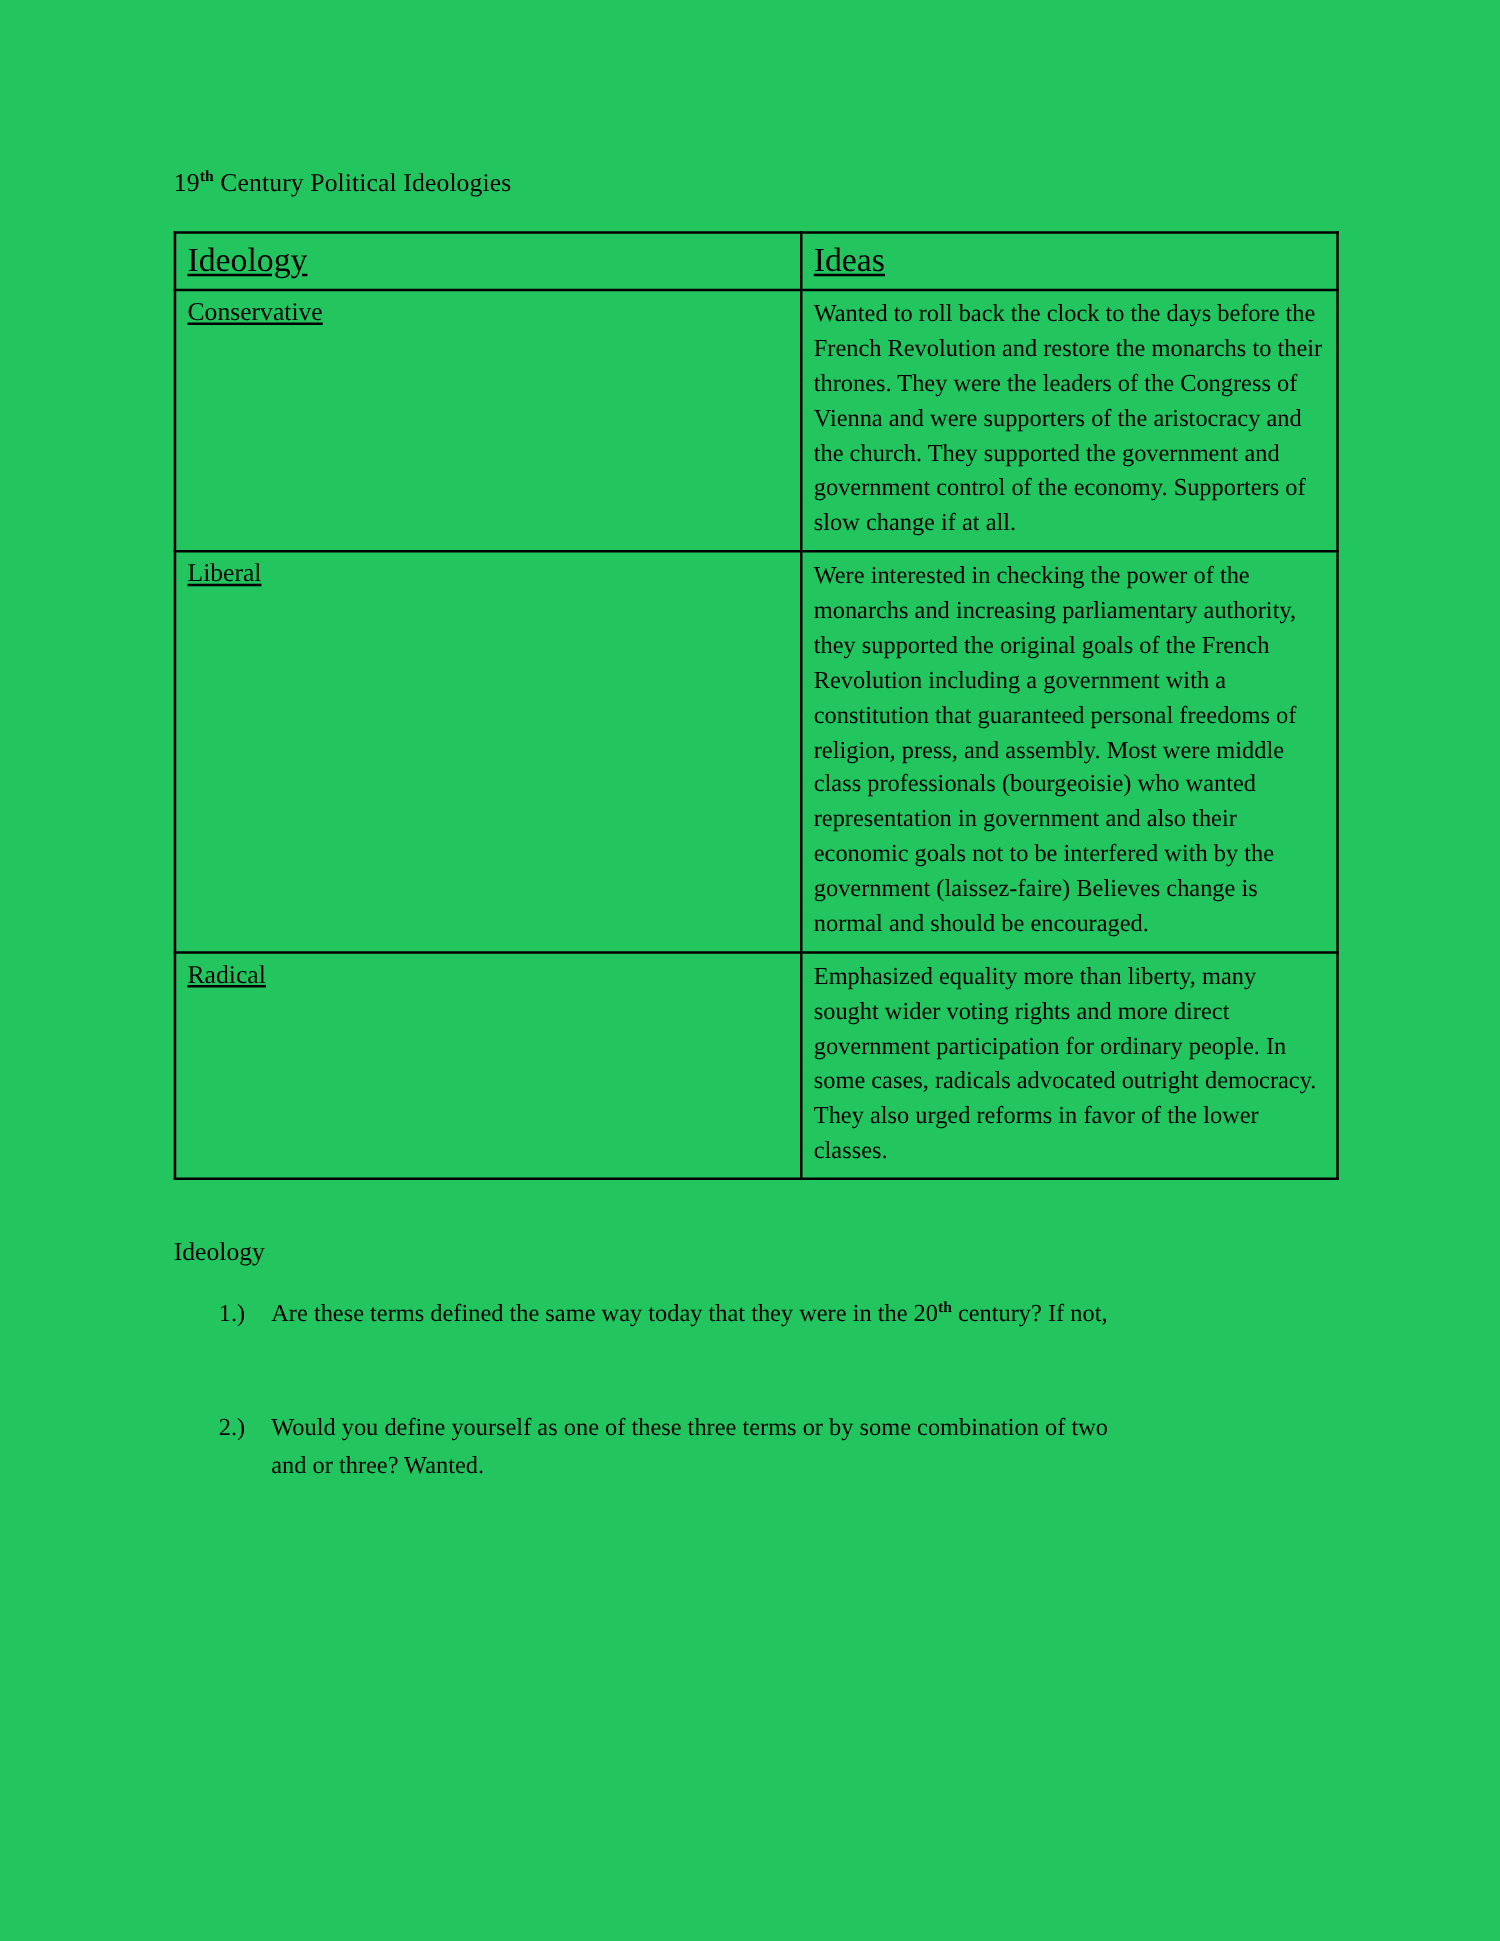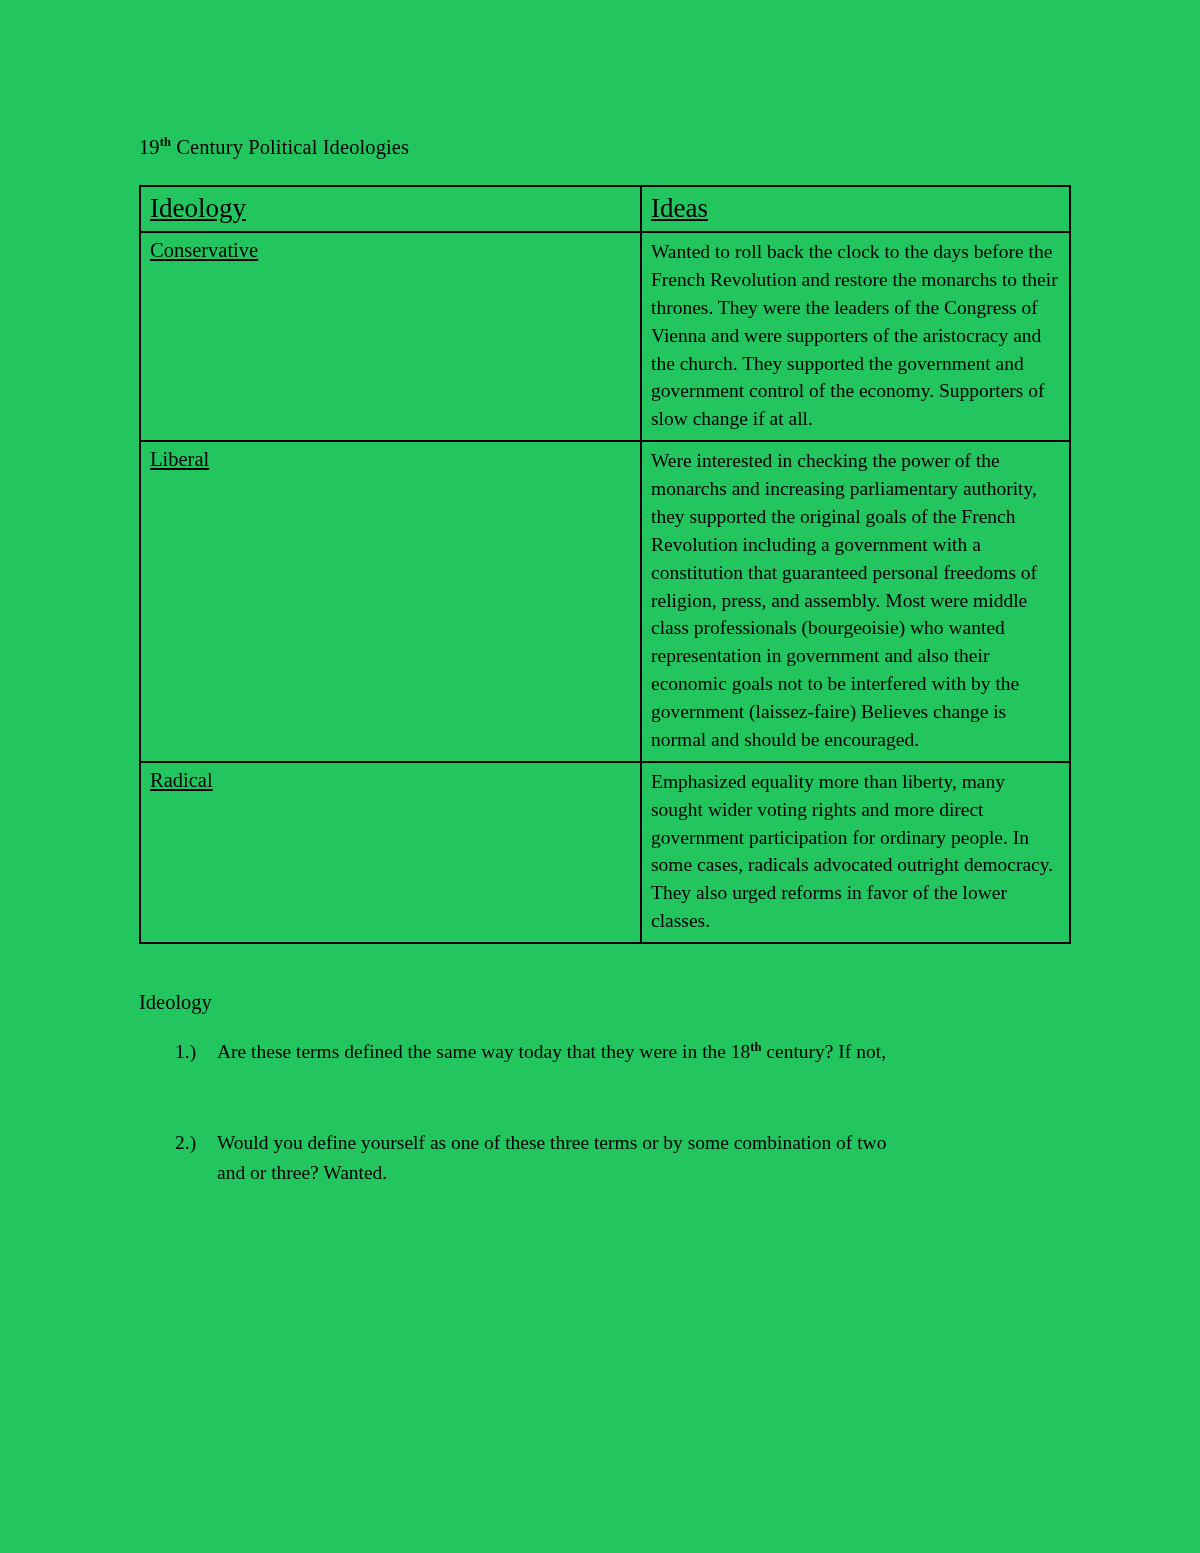--- a/index.html
+++ b/index.html
@@ -163,21 +163,21 @@
           </td>
         </tr>
       </tbody>
     </table>
 
     <div class="questions-heading">Ideology</div>
 
     <ol class="questions">
       <li>
         <span class="num">1.)</span>
-        <span>Are these terms defined the same way today that they were in the 18</span><sup>th</sup><span> century?  If not,</span>
+        <span>Are these terms defined the same way today that they were in the 20</span><sup>th</sup><span> century?  If not,</span>
       </li>
       <li>
         <span class="num">2.)</span>
         <span>Would you define yourself as one of these three terms or by some combination of two</span><span></span>
         <span class="q-line2">and or three?  Wanted.</span>
       </li>
     </ol>
 
   </div>
 </div>

